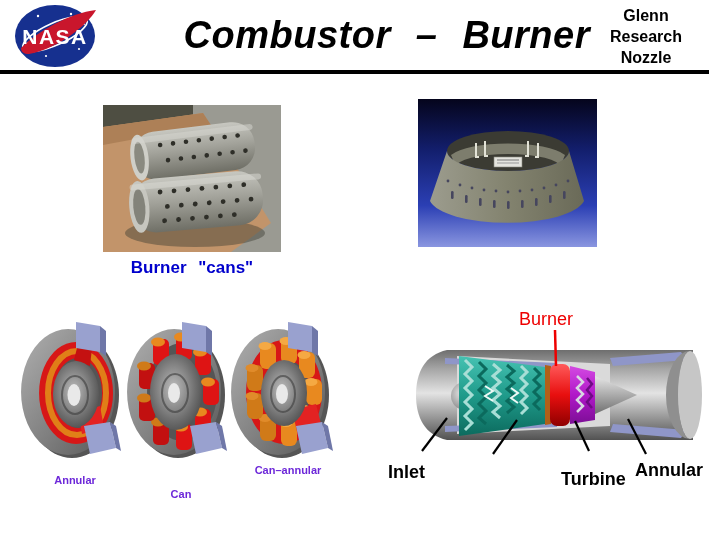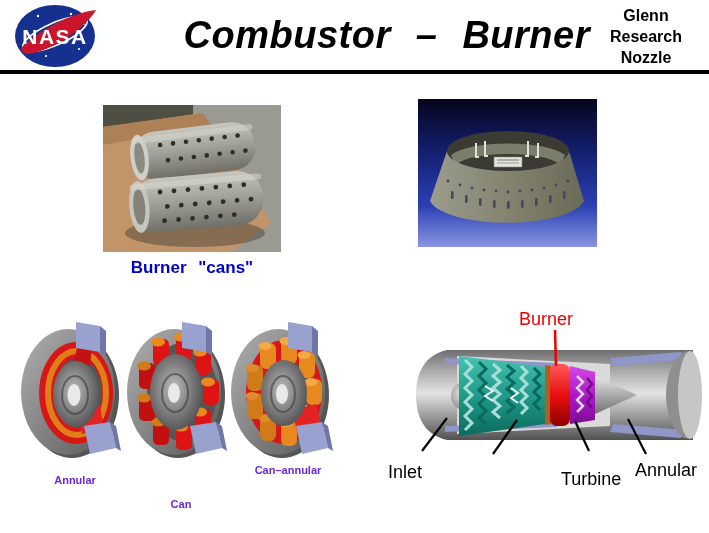--- a/index.html
+++ b/index.html
@@ -19,21 +19,21 @@
   }
   .header-rule{left:0;top:70px;width:709px;height:4px;background:#000;}
   .caption{
     font-size:17px;font-weight:bold;color:#0000cc;text-align:center;
     word-spacing:7px;white-space:nowrap;
   }
   .type-label{
     font-size:11px;font-weight:bold;color:#6d28d9;text-align:center;white-space:nowrap;
   }
   .part-label{
-    font-size:18px;font-weight:normal;color:#000;white-space:nowrap;
+    font-size:18px;font-weight:bold;color:#000;white-space:nowrap;
   }
   .burner-label{
     font-size:18px;font-weight:normal;color:#ee0000;text-align:center;white-space:nowrap;
   }
 </style>
 </head>
 <body>
 
 <div class="slide">
 
@@ -302,21 +302,21 @@
     <ellipse cx="54" cy="77" rx="23" ry="33" fill="url(#hubGrad1)"></ellipse>
     <ellipse cx="53" cy="78" rx="12" ry="18" fill="none" stroke="#3c3c3c" stroke-width="2" opacity="0.6"></ellipse>
     <ellipse cx="52" cy="78" rx="6" ry="10" fill="#e9e9e9"></ellipse>
     <polygon points="58,6 82,10 82,36 58,32" fill="#99a1cf"></polygon>
     <polygon points="82,10 88,15 88,40 82,36" fill="#6f77a8"></polygon>
     <polygon points="66,110 92,106 98,132 72,138" fill="#99a1cf"></polygon>
     <polygon points="92,106 98,110 103,135 98,132" fill="#6f77a8"></polygon>
   </svg>
 
   <div class="abs type-label" style="left:20px;top:474px;width:110px;">Annular</div>
-  <div class="abs type-label" style="left:126px;top:498px;width:110px;">Can</div>
+  <div class="abs type-label" style="left:126px;top:488px;width:110px;">Can</div>
   <div class="abs type-label" style="left:228px;top:464px;width:120px;">Can–annular</div>
 
   <svg class="abs" style="left:385px;top:300px;" width="324" height="160" viewBox="0 0 324 160">
     <defs>
       <linearGradient id="casingGrad" x1="0" y1="0" x2="0" y2="1">
         <stop offset="0" stop-color="#6e6e6e"></stop>
           <stop offset="0.22" stop-color="#a8a8a8"></stop>
         <stop offset="0.48" stop-color="#e3e3e3"></stop>
           <stop offset="0.78" stop-color="#8f8f8f"></stop>
         <stop offset="1" stop-color="#525252"></stop>

